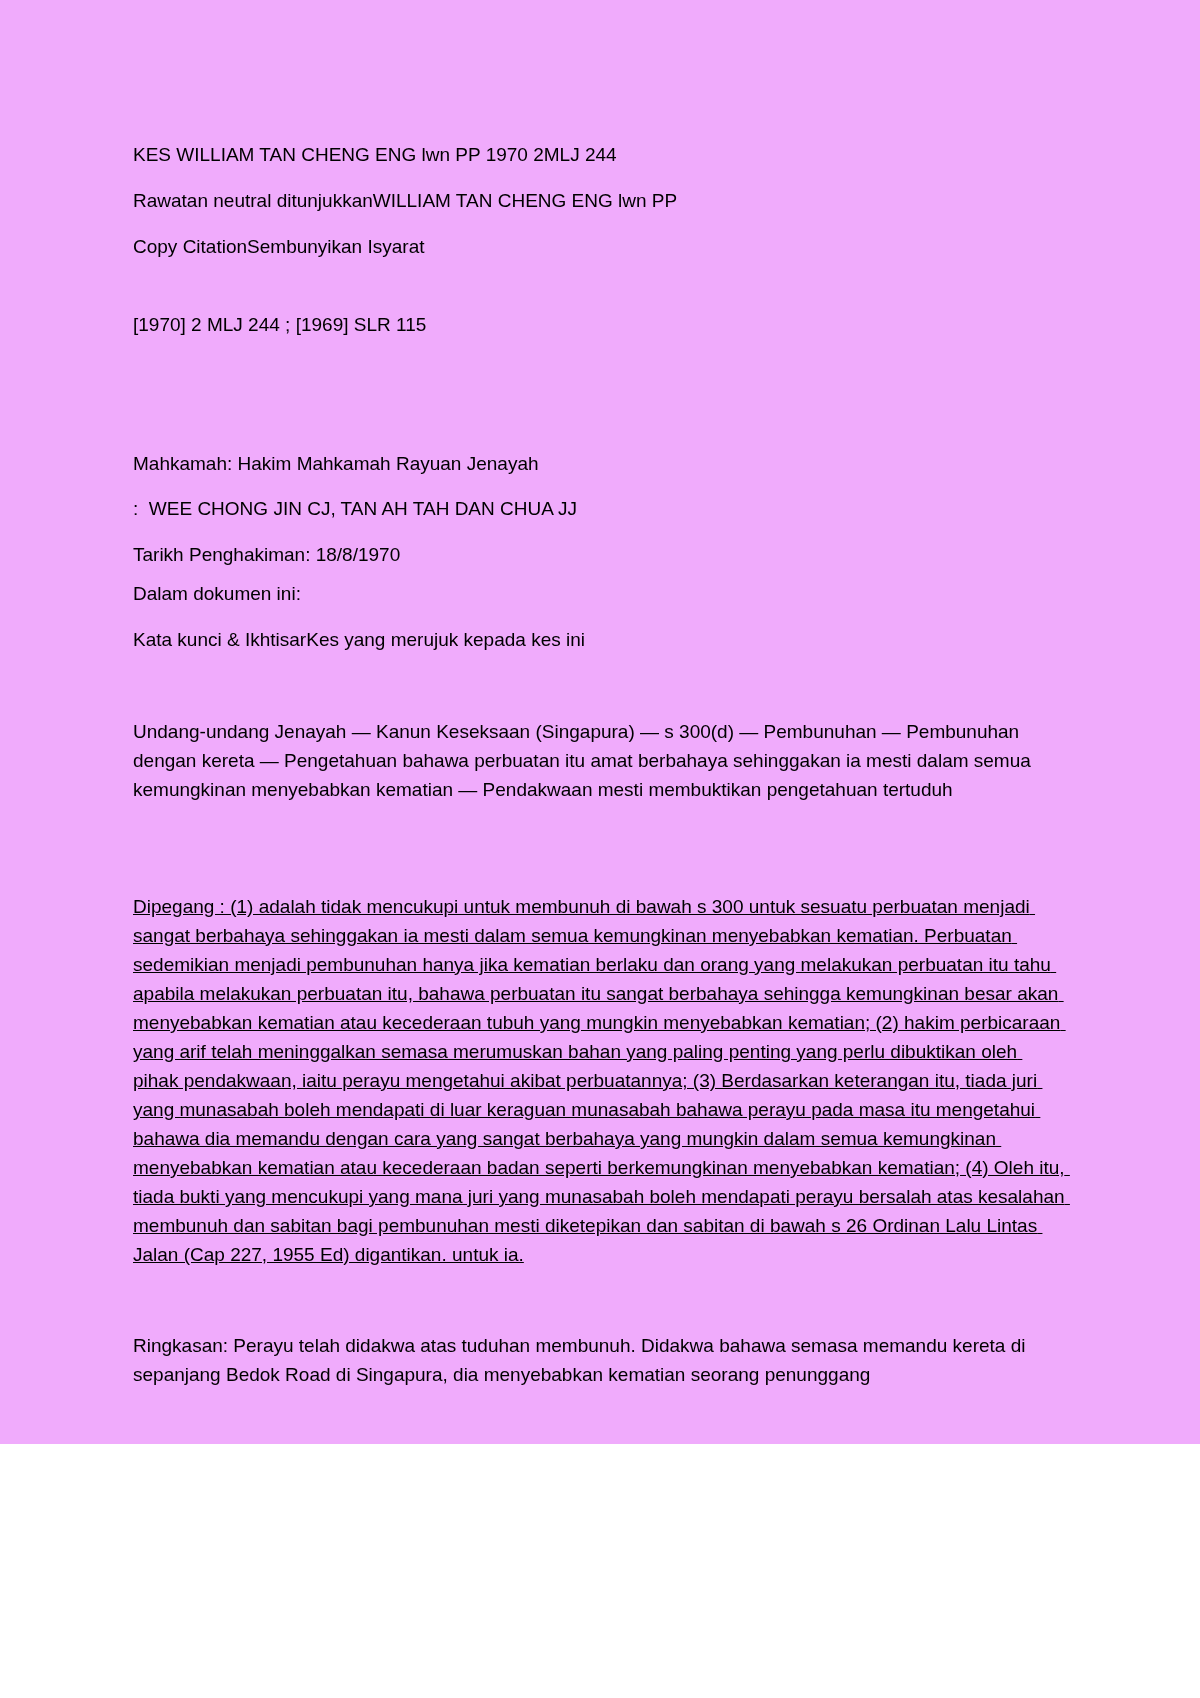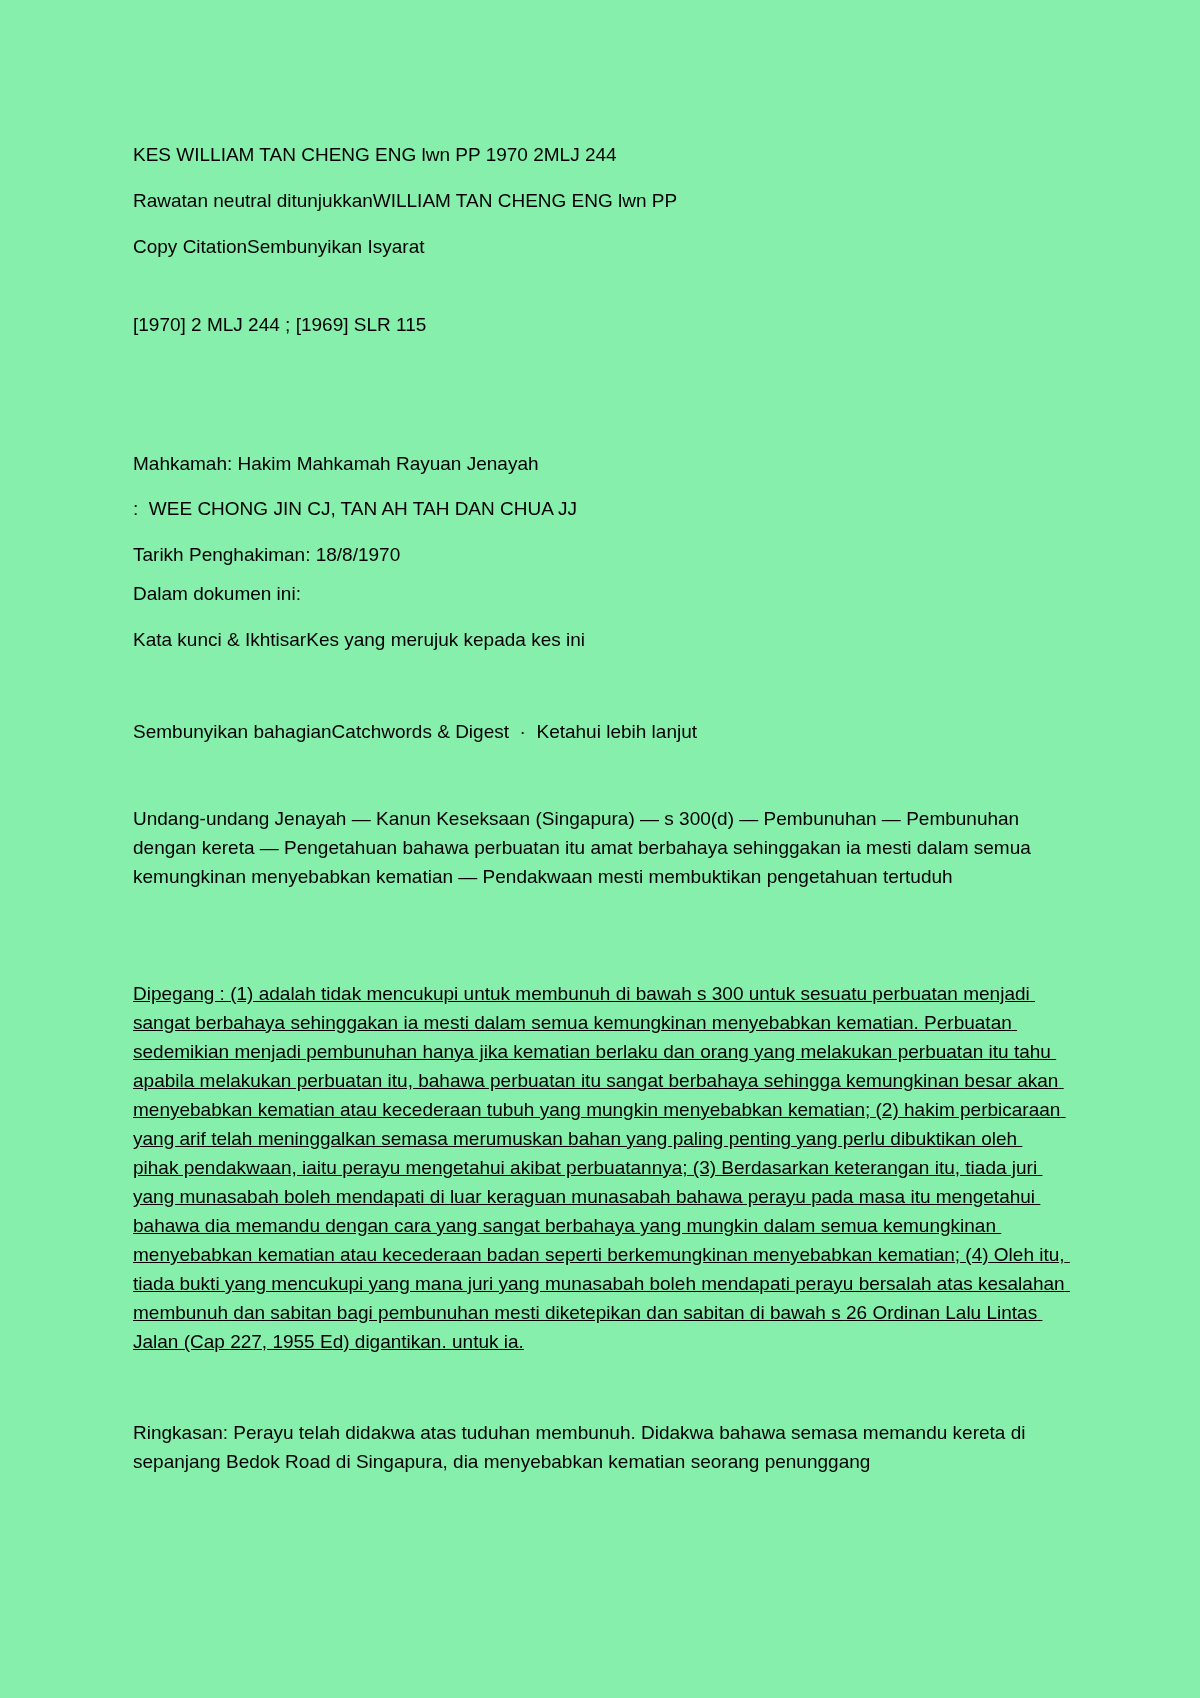--- a/index.html
+++ b/index.html
@@ -3,23 +3,23 @@
 <meta charset="utf-8">
 <style>
   html, body {
     margin: 0;
     padding: 0;
     background: #ffffff;
   }
   .page {
     position: relative;
     width: 1200px;
-    height: 1698px;
+    height: 1444px;
     margin: 0 auto;
-    background: #86efac;
+    background: #f0abfc;
     box-sizing: border-box;
     padding: 140px 133px 0 133px;
     font-family: "Liberation Sans", "DejaVu Sans", sans-serif;
     font-size: 19px;
     line-height: 29px;
     color: #000000;
     overflow: hidden;
   }
   .line, .para {
     margin: 0;
@@ -58,21 +58,20 @@
   <p class="line mb-16">Mahkamah: Hakim Mahkamah Rayuan Jenayah</p>
 
   <p class="line mb-17">:  WEE CHONG JIN CJ, TAN AH TAH DAN CHUA JJ</p>
 
   <p class="line mb-15">Tarikh Penghakiman: 18/8/1970</p>
 
   <p class="line mb-17">Dalam dokumen ini:</p>
 
   <p class="line mb-63"><span class="inline-part">Kata kunci &amp; Ikhtisar</span><span class="inline-part">Kes yang merujuk kepada kes ini</span></p>
 
-  <p class="line mb-58"><span class="inline-part">Sembunyikan bahagian</span><span class="inline-part">Catchwords &amp; Digest</span><span class="inline-part">  ·  </span><span class="inline-part">Ketahui lebih lanjut</span></p>
 
   <p class="para mb-64">Undang-undang Jenayah — Kanun Keseksaan (Singapura) — s 300(d) — Pembunuhan — Pembunuhan dengan kereta — Pengetahuan bahawa perbuatan itu amat berbahaya sehinggakan ia mesti dalam semua kemungkinan menyebabkan kematian — Pendakwaan mesti membuktikan pengetahuan tertuduh</p>
 
   <p class="para mb-62">Dipegang : (1) adalah tidak mencukupi untuk membunuh di bawah s 300 untuk sesuatu perbuatan menjadi sangat berbahaya sehinggakan ia mesti dalam semua kemungkinan menyebabkan kematian. Perbuatan sedemikian menjadi pembunuhan hanya jika kematian berlaku dan orang yang melakukan perbuatan itu tahu apabila melakukan perbuatan itu, bahawa perbuatan itu sangat berbahaya sehingga kemungkinan besar akan menyebabkan kematian atau kecederaan tubuh yang mungkin menyebabkan kematian; (2) hakim perbicaraan yang arif telah meninggalkan semasa merumuskan bahan yang paling penting yang perlu dibuktikan oleh pihak pendakwaan, iaitu perayu mengetahui akibat perbuatannya; (3) Berdasarkan keterangan itu, tiada juri yang munasabah boleh mendapati di luar keraguan munasabah bahawa perayu pada masa itu mengetahui bahawa dia memandu dengan cara yang sangat berbahaya yang mungkin dalam semua kemungkinan menyebabkan kematian atau kecederaan badan seperti berkemungkinan menyebabkan kematian; (4) Oleh itu, tiada bukti yang mencukupi yang mana juri yang munasabah boleh mendapati perayu bersalah atas kesalahan membunuh dan sabitan bagi pembunuhan mesti diketepikan dan sabitan di bawah s 26 Ordinan Lalu Lintas Jalan (Cap 227, 1955 Ed) digantikan. untuk ia.</p>
 
   <p class="para">Ringkasan: Perayu telah didakwa atas tuduhan membunuh. Didakwa bahawa semasa memandu kereta di sepanjang Bedok Road di Singapura, dia menyebabkan kematian seorang penunggang</p>
 
 </div>
 
 </body></html>

